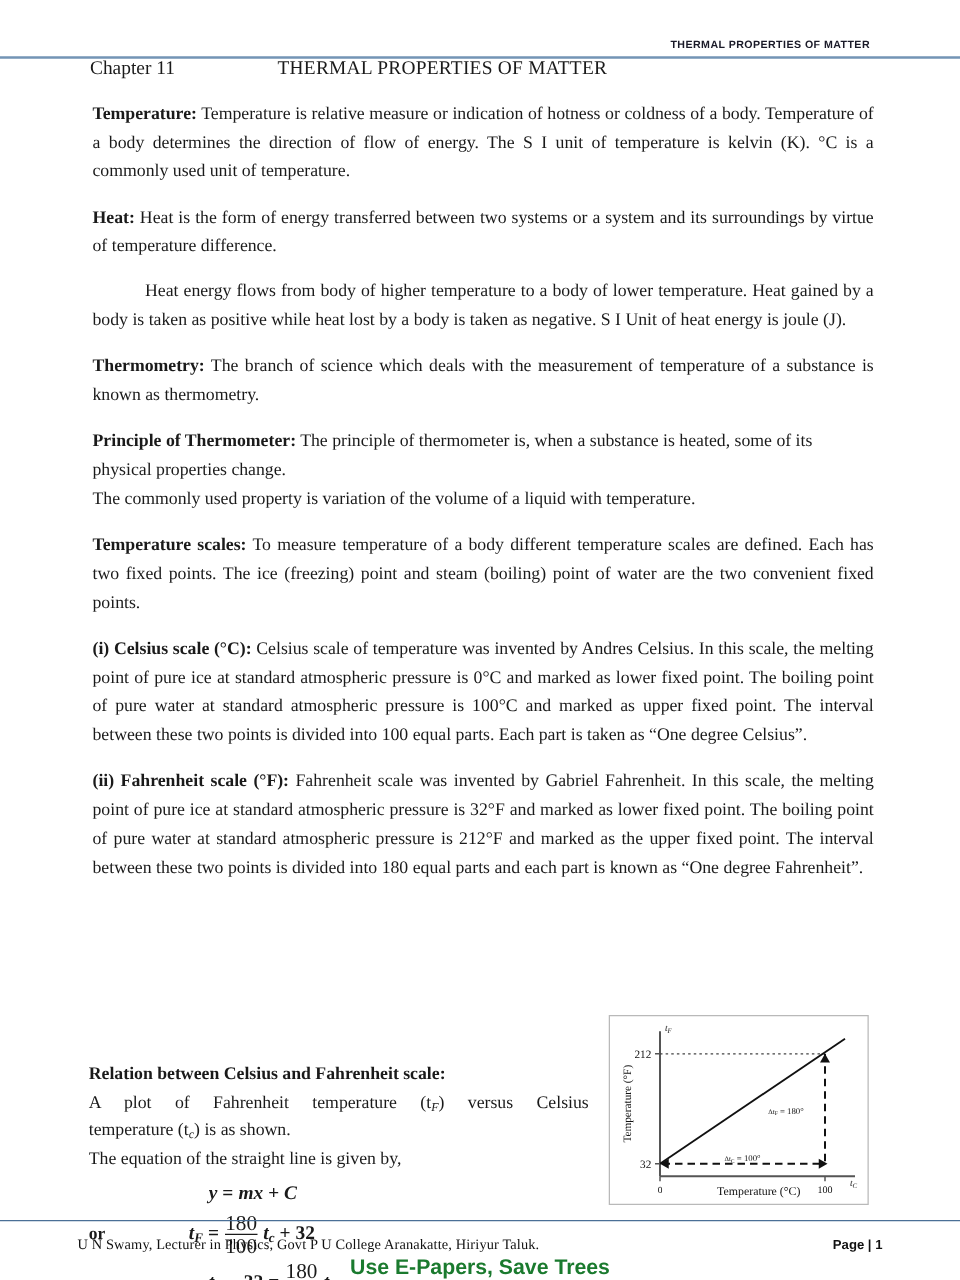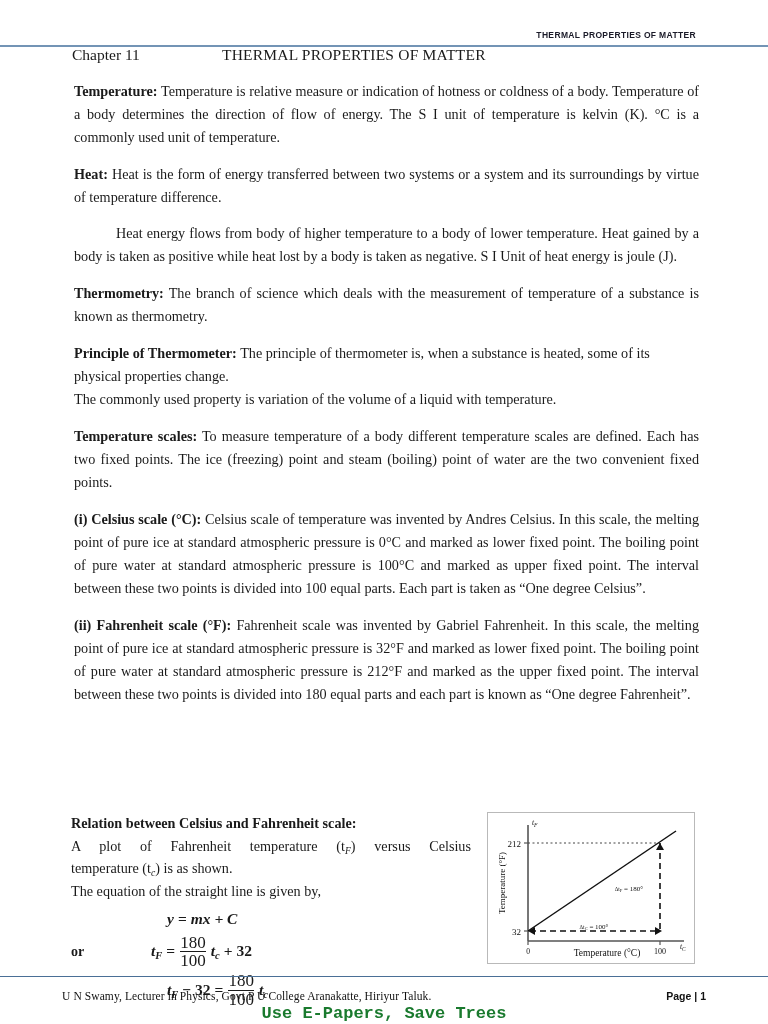--- a/index.html
+++ b/index.html
@@ -78,21 +78,21 @@
 
   
   .relation-block {
     position: absolute;
     top: 812px;
     left: 71px;
     width: 400px;
     font-size: 14.2px;
     line-height: 1.6;
   }
-  .relation-block .rb-title { font-weight: bold; }
+  .relation-block .rb-title { font-weight: bold; margin-top: 36px; }
   .rb-line { text-align: justify; }
   .rb-line.j { text-align: justify; text-align-last: justify; }
 
   .math-area {
     margin-top: 4px;
     font-family: "Liberation Serif", serif;
   }
   .math-row {
     display: flex;
     align-items: center;
@@ -184,21 +184,21 @@
     font-size: 10.5px;
     font-weight: bold;
     color: #111;
   }
   .footer-promo {
     position: absolute;
     left: 0;
     right: 0;
     top: 14px;
     text-align: center;
-    font-family: Liberation Mono, monospace;
+    font-family: Liberation Sans, sans-serif;
     font-size: 17px;
     font-weight: bold;
     color: #1a7a2e;
   }
   .footer-note {
     position: absolute;
     left: 0;
     right: 0;
     top: 34px;
     text-align: center;

